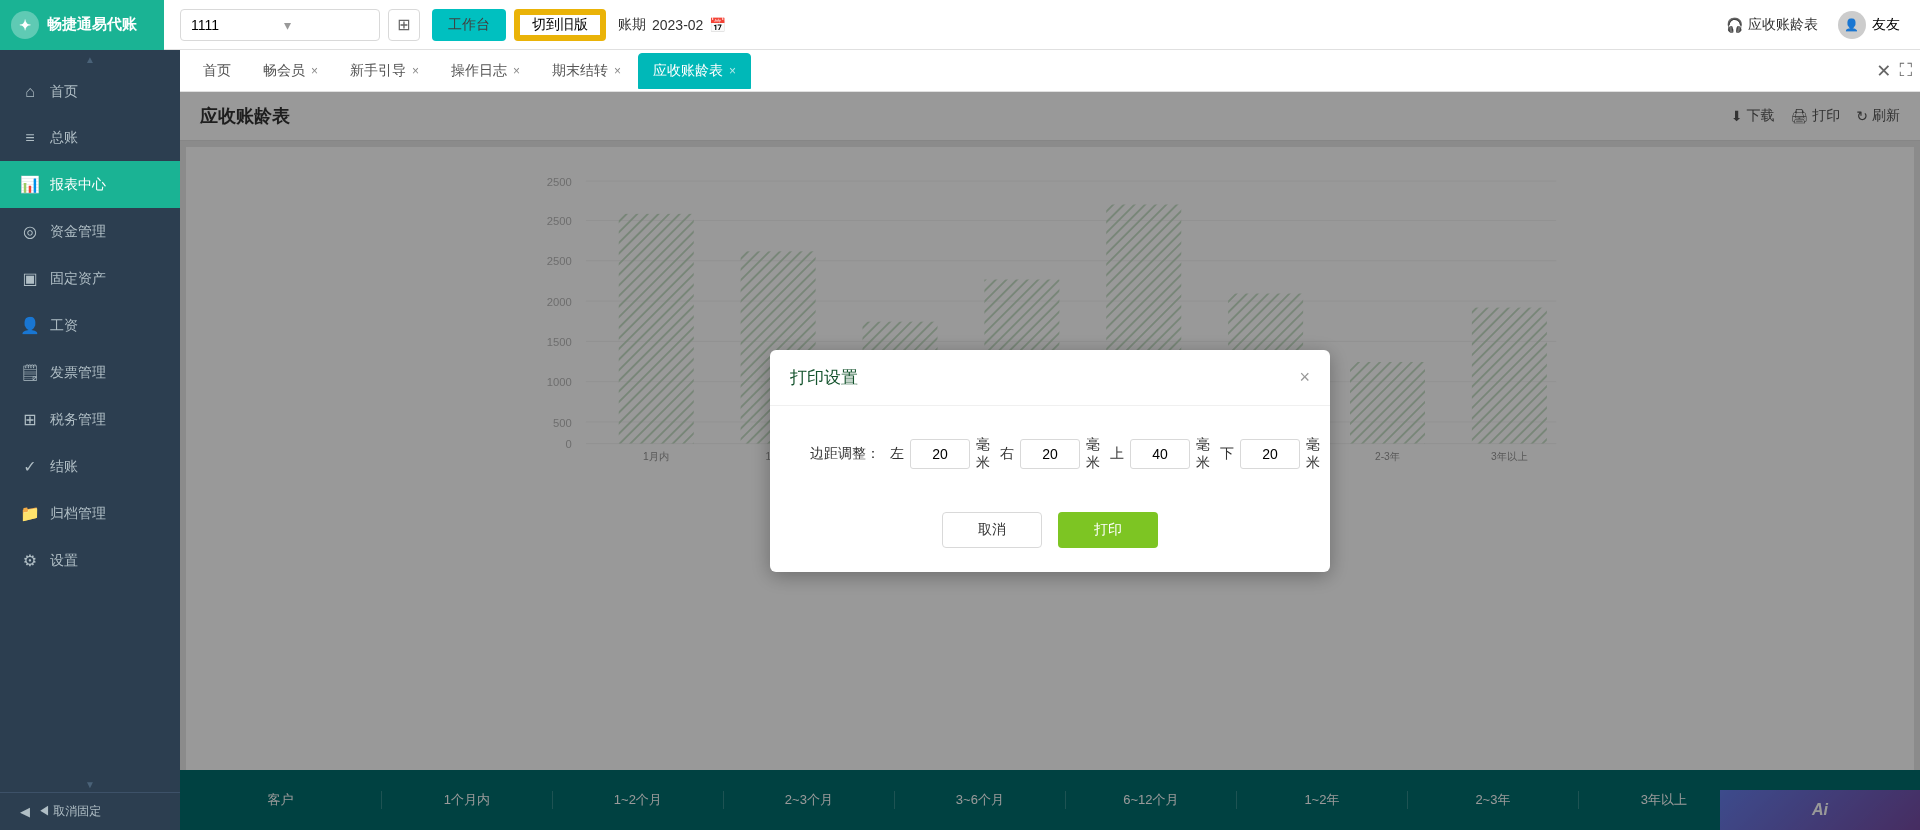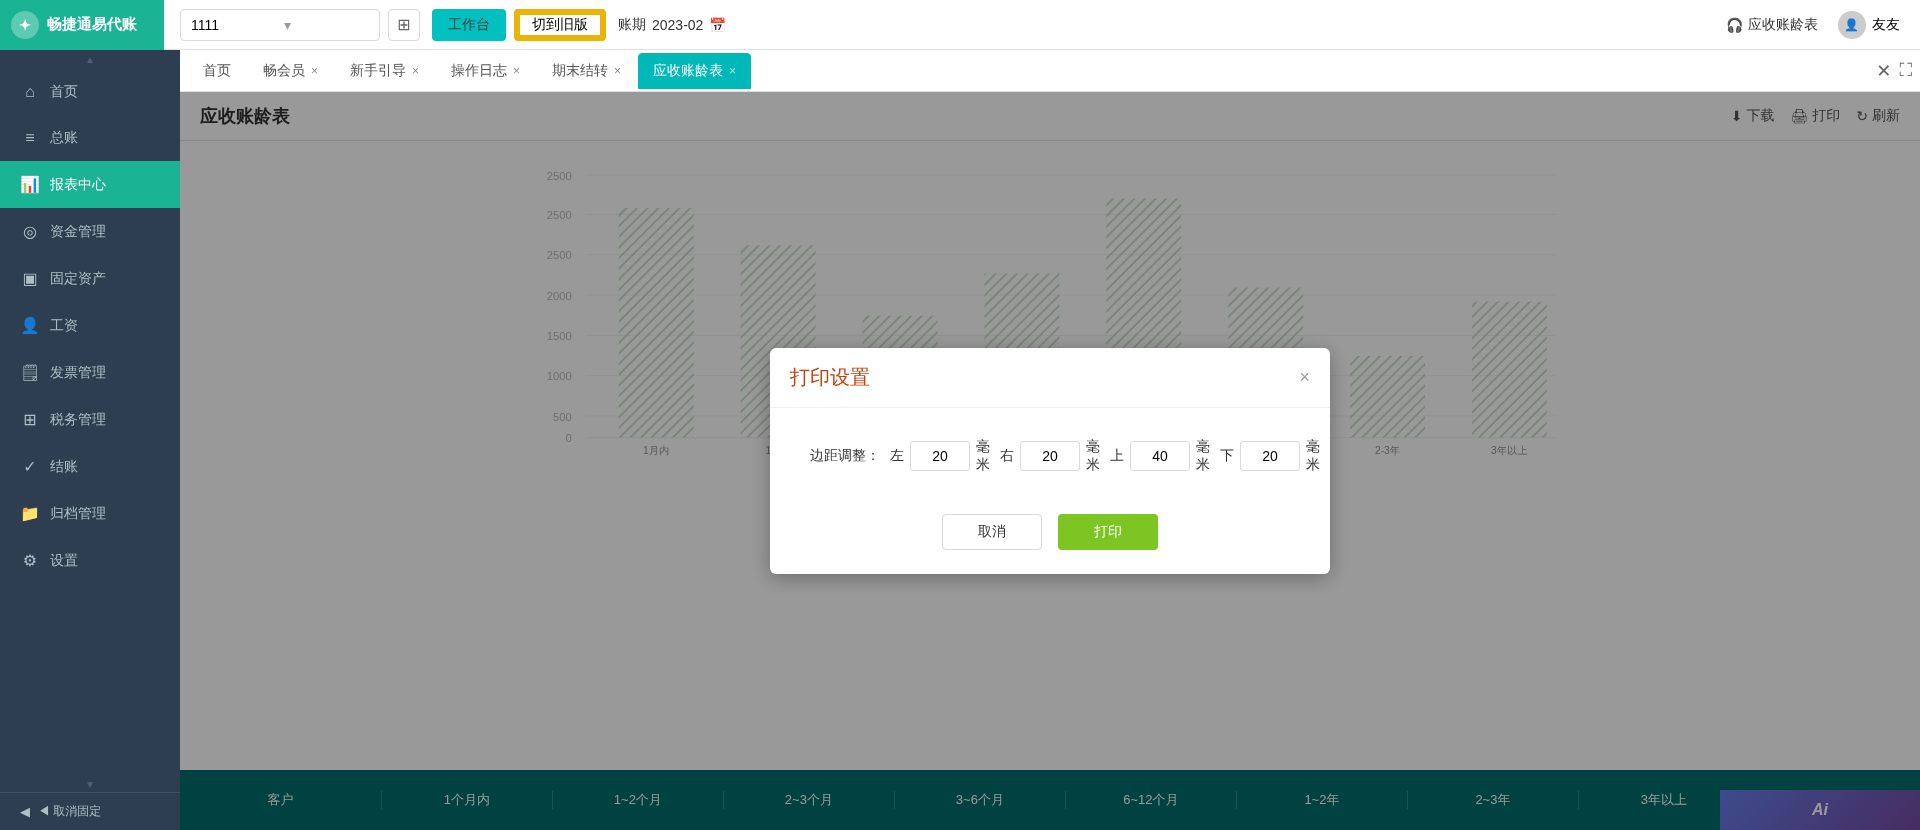--- a/index.html
+++ b/index.html
@@ -242,21 +242,21 @@
       align-items: center;
       gap: 4px;
       color: #555;
       cursor: pointer;
       font-size: 14px;
     }
 
     
     .chart-area {
       background: #fff;
-      margin: 0;
+      margin: 6px;
       padding: 20px;
       position: relative;
       height: calc(100% - 56px - 50px);
     }
     .chart-inner {
       position: relative;
       height: 100%;
       opacity: 0.7;
     }
     .chart-svg {
@@ -304,23 +304,23 @@
       overflow: hidden;
     }
     .modal-header {
       display: flex;
       align-items: center;
       padding: 16px 20px;
       border-bottom: 1px solid #f0f0f0;
     }
     .modal-title {
       flex: 1;
-      font-size: 20px;
+      font-size: 17px;
       font-weight: 500;
-      color: #c2410c;
+      color: #14532d;
     }
     .modal-close {
       cursor: pointer;
       color: #999;
       font-size: 18px;
     }
     .modal-body {
       padding: 30px 40px;
     }
     .margin-row {

